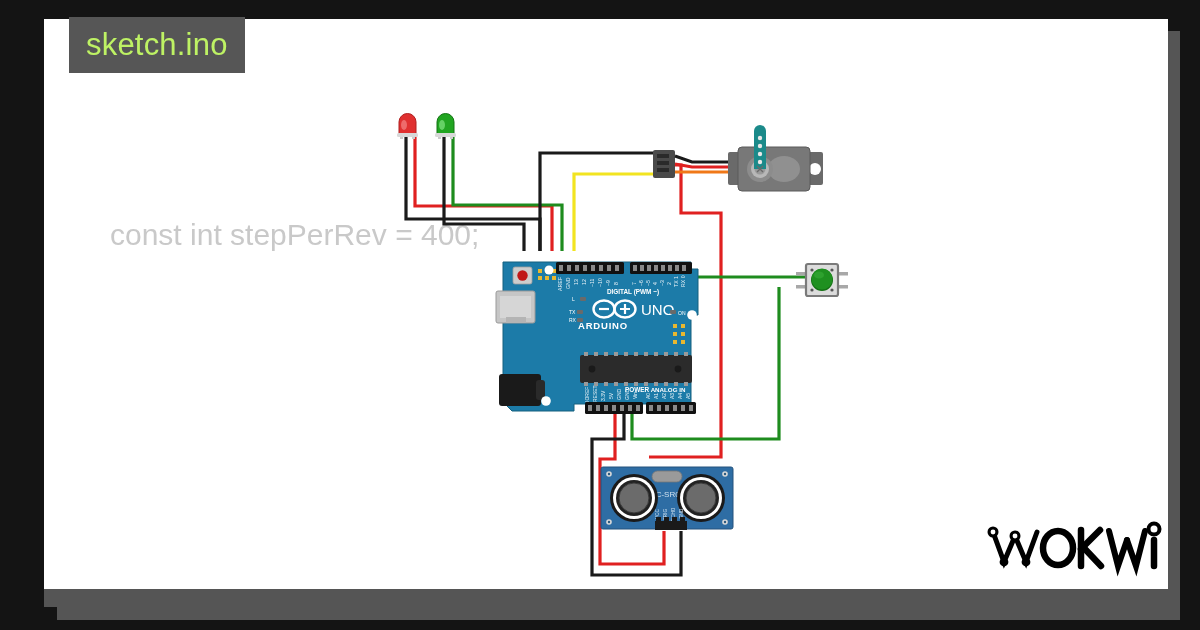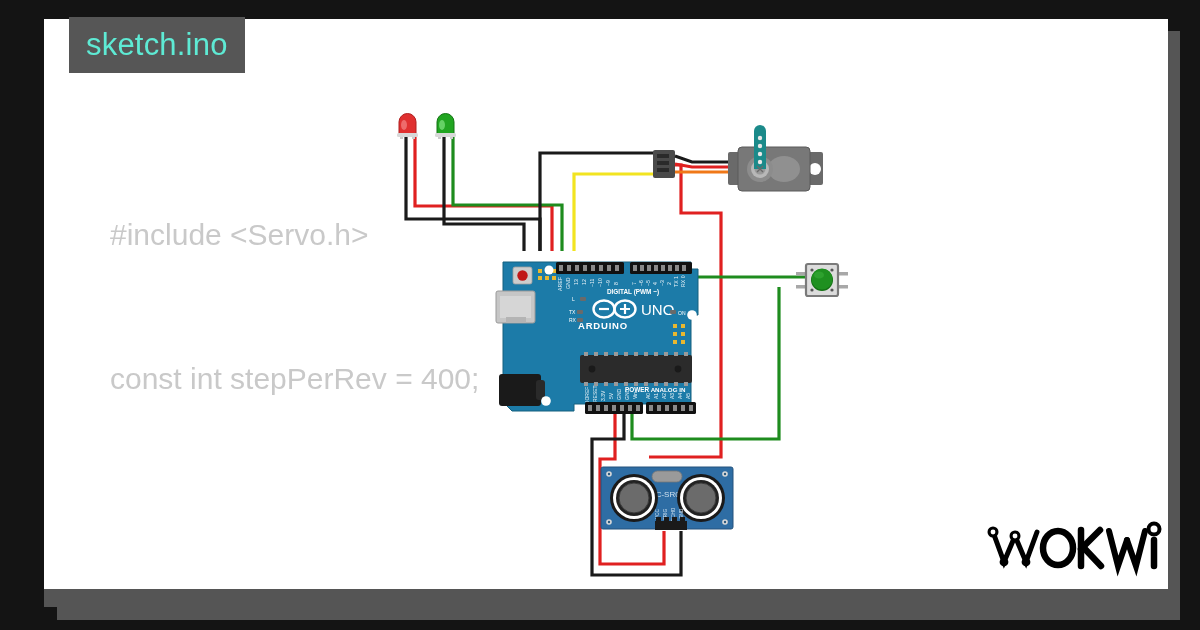--- a/index.html
+++ b/index.html
@@ -53,21 +53,21 @@
     height: 18px;
     background: #555555;
   }
 
   
   #file-tab {
     position: absolute;
     left: 69px;
     top: 17px;
     background: #565656;
-    color: #5eead4;
+    color: #bef264;
     font-size: 31px;
     line-height: 1;
     padding: 12px 17px 13px 17px;
     letter-spacing: 0.2px;
     white-space: nowrap;
     z-index: 30;
   }
 
   
   #code {
@@ -107,21 +107,20 @@
 </head>
 <body>
 
 <div id="frame"></div>
 
 <div id="panel-shadow"></div>
 
 <div id="panel">
 
   <div id="code">
-    <span class="ln">#include &lt;Servo.h&gt;</span>
     <span class="ln">const int stepPerRev = 400;</span>
     
     
     
     
     
     
     
     
   </div>

